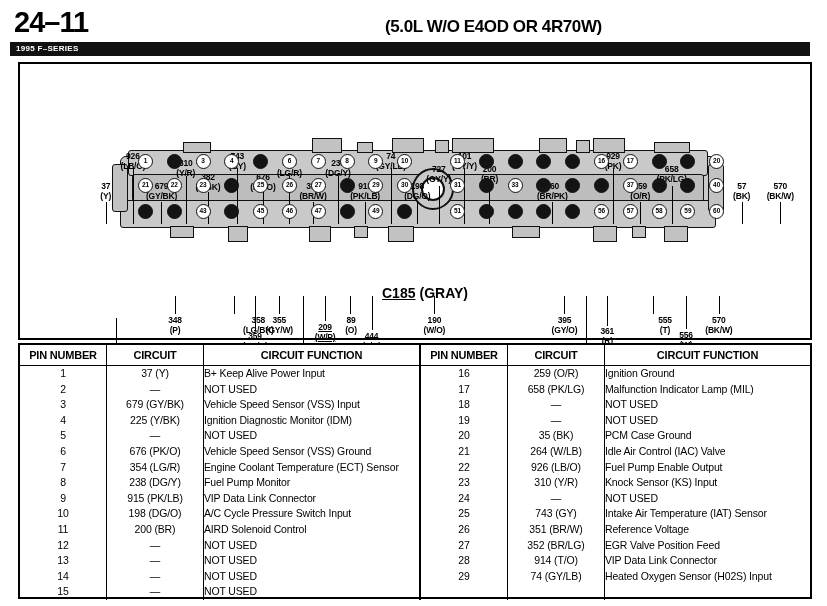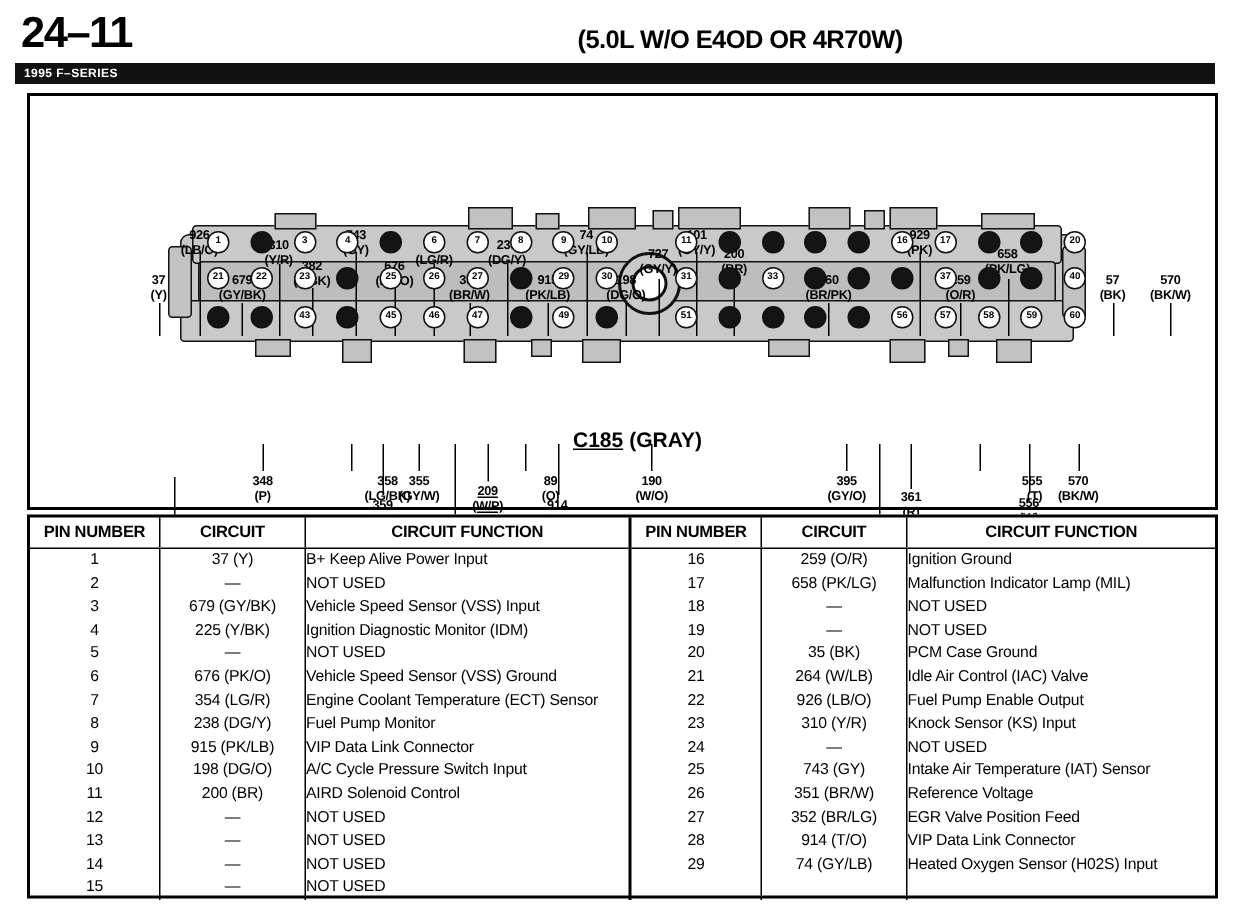--- a/index.html
+++ b/index.html
@@ -240,27 +240,27 @@
         <div class="lbl" style="left: 282.96px; top: 281px;">
           <div>352</div>
           <div>(BR/LG)</div>
         </div>
         <div class="leader" style="left: 282.96px; top: 232px; height: 47px;"></div>
         <div class="lbl" style="left: 305.111px; top: 259px; text-decoration: underline;">
           <div>209</div>
           <div>(W/P)</div>
         </div>
         <div class="leader" style="left: 305.111px; top: 232px; height: 25px;"></div>
-        <div class="lbl" style="left: 347px; top: 252px;">
+        <div class="lbl" style="left: 331px; top: 252px;">
           <div>89</div>
           <div>(O)</div>
         </div>
         <div class="leader" style="left: 330.12px; top: 232px; height: 18px;"></div>
         <div class="lbl" style="left: 351.556px; top: 268px;">
-          <div>914</div>
+          <div>444</div>
           <div>(T/O)</div>
         </div>
         <div class="leader" style="left: 351.556px; top: 232px; height: 34px;"></div>
         <div class="lbl" style="left: 414.436px; top: 252px;">
           <div>190</div>
           <div>(W/O)</div>
         </div>
         <div class="leader" style="left: 414.436px; top: 232px; height: 18px;"></div>
         <div class="lbl" style="left: 544.484px; top: 252px;">
           <div>395</div>
@@ -270,21 +270,21 @@
         <div class="lbl" style="left: 565.92px; top: 281px;">
           <div>361</div>
           <div>(R)</div>
         </div>
         <div class="leader" style="left: 565.92px; top: 232px; height: 47px;"></div>
         <div class="lbl" style="left: 587.356px; top: 263px;">
           <div>361</div>
           <div>(R)</div>
         </div>
         <div class="leader" style="left: 587.356px; top: 232px; height: 30px;"></div>
-        <div class="lbl" style="left: 668px; top: 252px; text-align: right;">
+        <div class="lbl" style="left: 645px; top: 252px;">
           <div>555</div>
           <div>(T)</div>
         </div>
         <div class="leader" style="left: 633.087px; top: 232px; height: 18px;"></div>
         <div class="lbl" style="left: 665.956px; top: 267px;">
           <div>556</div>
           <div>(W)</div>
         </div>
         <div class="leader" style="left: 665.956px; top: 232px; height: 33px;"></div>
         <div class="lbl" style="left: 698.825px; top: 252px;">

